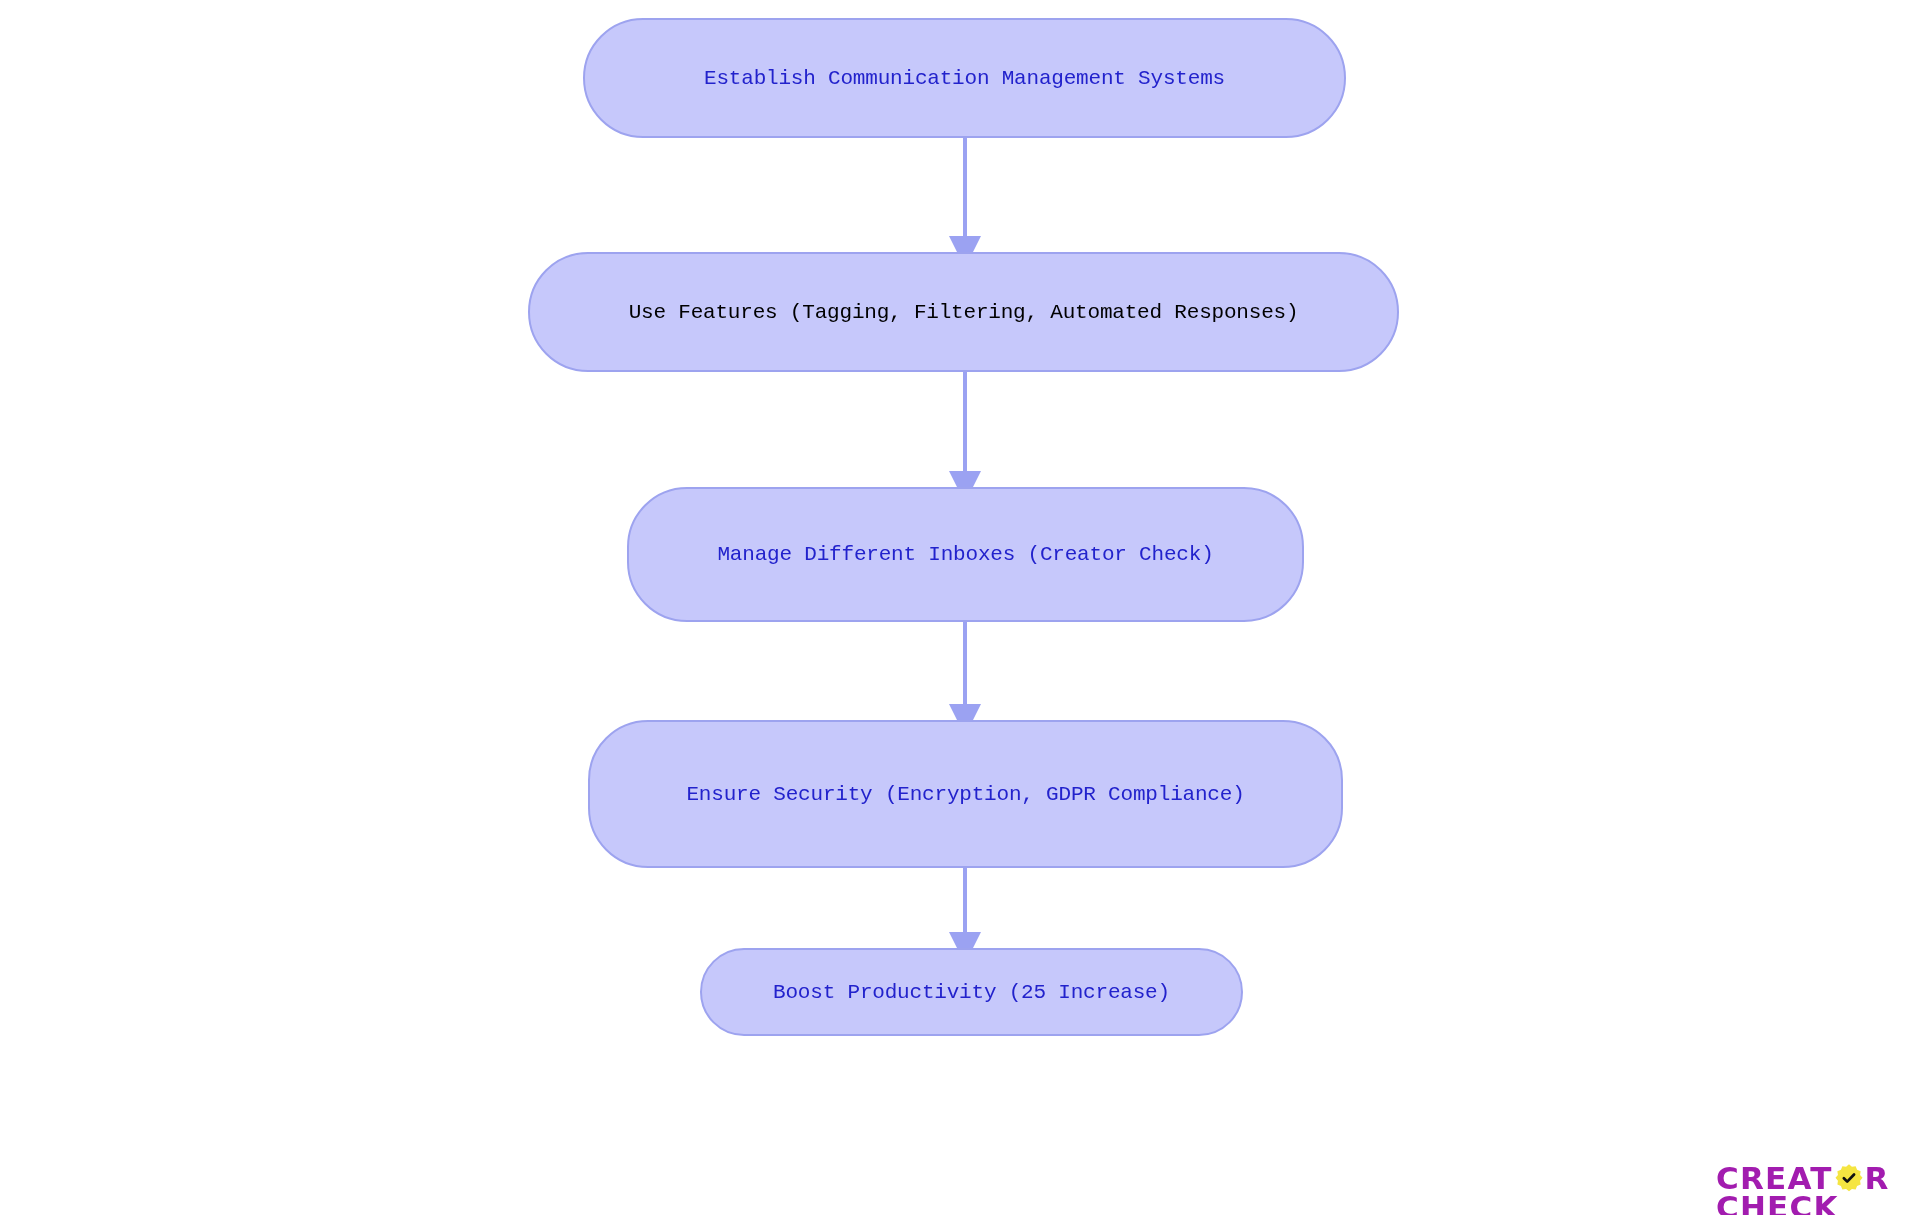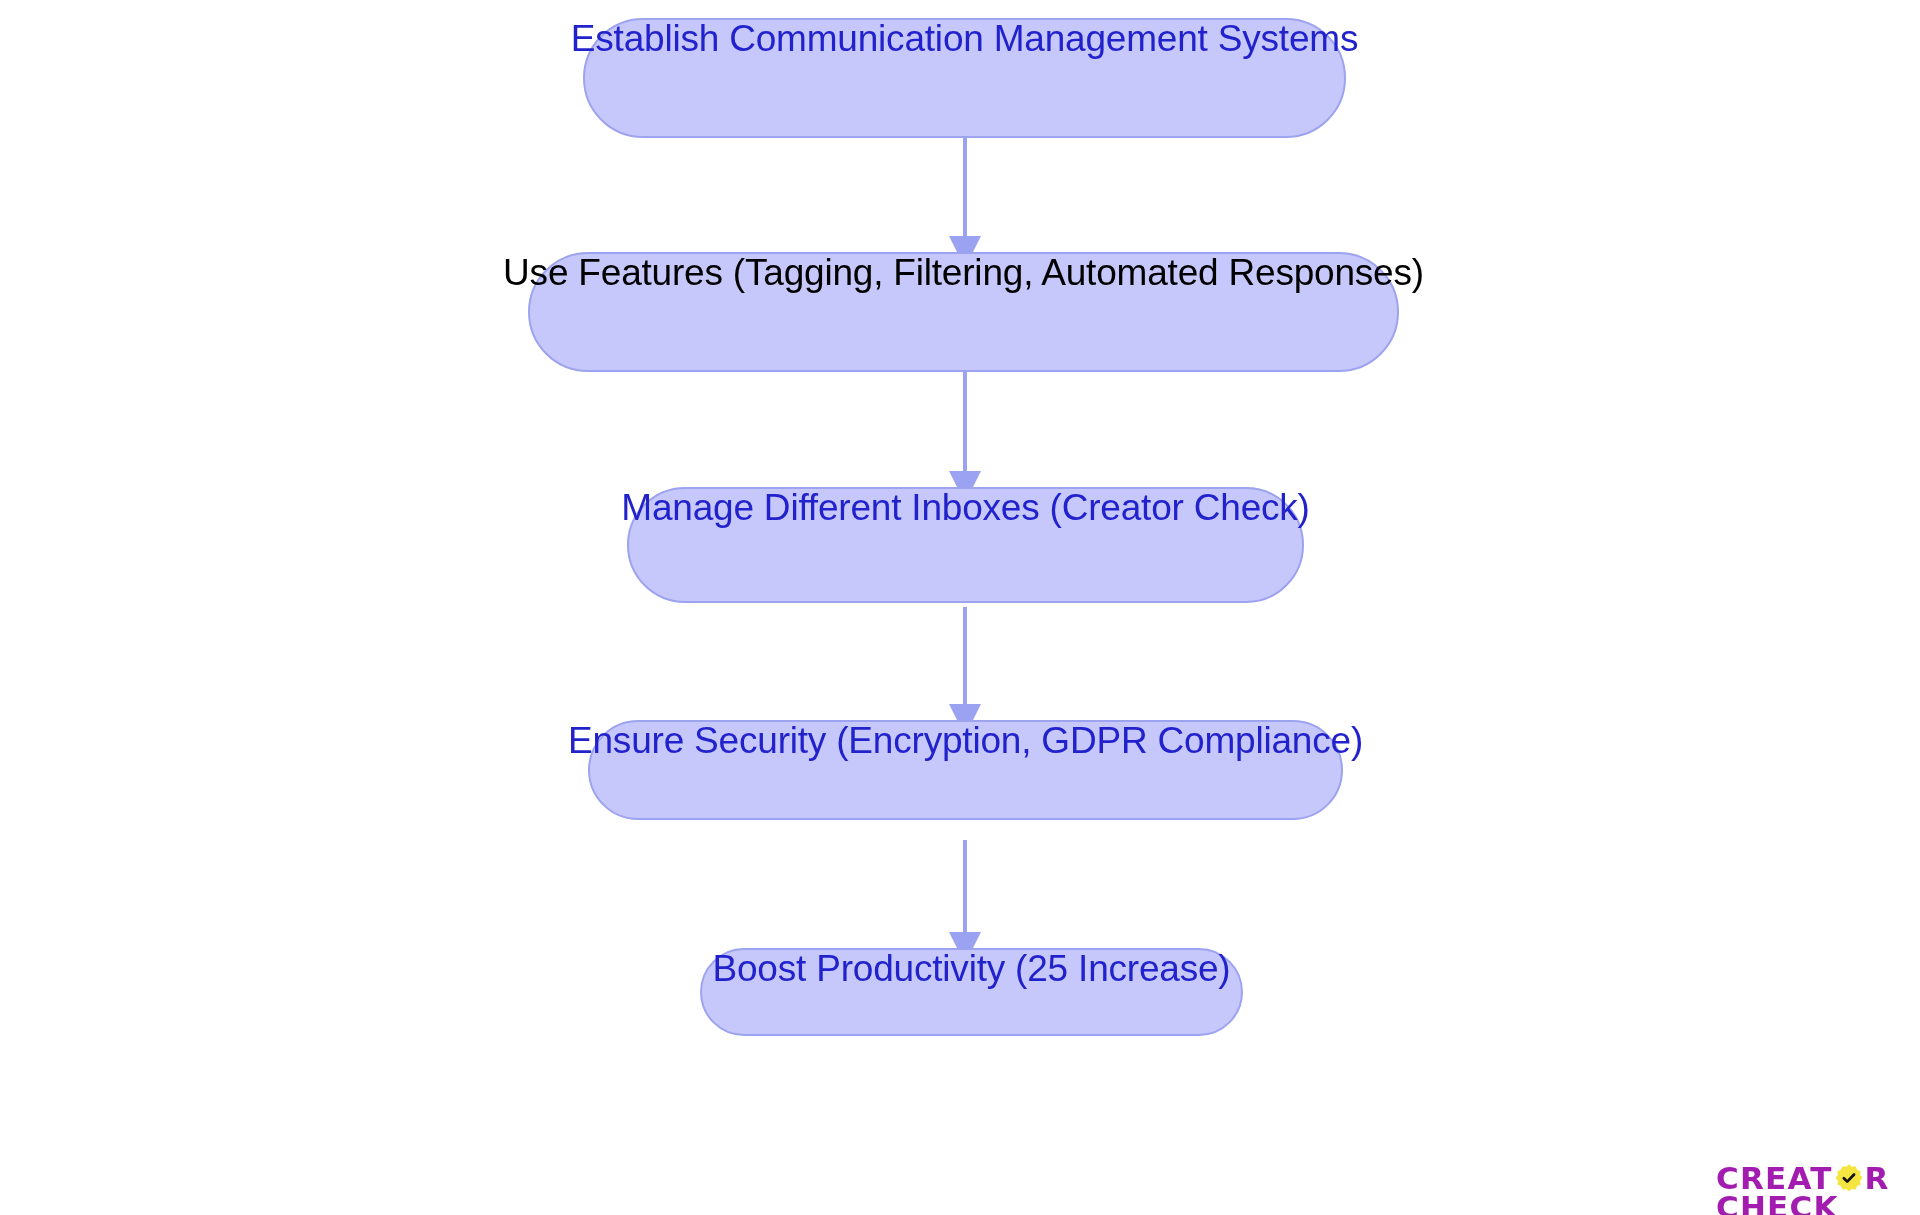--- a/index.html
+++ b/index.html
@@ -24,25 +24,25 @@
   }
 
   
   .node {
     position: absolute;
     box-sizing: border-box;
     background: #c6c8fb;
     border: 2px solid #9da3ef;
     border-radius: 60px;
     display: flex;
-    align-items: flex-start;
+    align-items: center;
     justify-content: center;
     color: #2222cc;
-    font-family: Liberation Sans, sans-serif;
-    font-size: 37px;
+    font-family: Liberation Mono, monospace;
+    font-size: 21px;
     font-weight: 400;
     letter-spacing: -0.2px;
     white-space: nowrap;
     line-height: 1;
     user-select: none;
   }
 
   
   #connector-layer {
     position: absolute;
@@ -108,25 +108,25 @@
   </svg>
 
   <div class="node" style="left: 583px; top: 18px; width: 763px; height: 120px; background: rgb(198, 200, 251); border-color: rgb(157, 163, 239); color: rgb(34, 34, 204);">
     <span>Establish Communication Management Systems</span>
   </div>
 
   <div class="node" style="left: 528px; top: 252px; width: 871px; height: 120px; background: rgb(198, 200, 251); border-color: rgb(157, 163, 239); color: #000000;">
     <span>Use Features (Tagging, Filtering, Automated Responses)</span>
   </div>
 
-  <div class="node" style="left: 627px; top: 487px; width: 677px; height: 116px; background: rgb(198, 200, 251); border-color: rgb(157, 163, 239); color: rgb(34, 34, 204);">
+  <div class="node" style="left: 627px; top: 487px; width: 677px; height: 135px; background: rgb(198, 200, 251); border-color: rgb(157, 163, 239); color: rgb(34, 34, 204);">
     <span>Manage Different Inboxes (Creator Check)</span>
   </div>
 
-  <div class="node" style="left: 588px; top: 720px; width: 755px; height: 100px; background: rgb(198, 200, 251); border-color: rgb(157, 163, 239); color: rgb(34, 34, 204);">
+  <div class="node" style="left: 588px; top: 720px; width: 755px; height: 148px; background: rgb(198, 200, 251); border-color: rgb(157, 163, 239); color: rgb(34, 34, 204);">
     <span>Ensure Security (Encryption, GDPR Compliance)</span>
   </div>
 
   <div class="node" style="left: 700px; top: 948px; width: 543px; height: 88px; background: rgb(198, 200, 251); border-color: rgb(157, 163, 239); color: rgb(34, 34, 204);">
     <span>Boost Productivity (25 Increase)</span>
   </div>
 
   <div id="brand-logo">
     <div class="brand-line">
       <span>CREAT</span>

